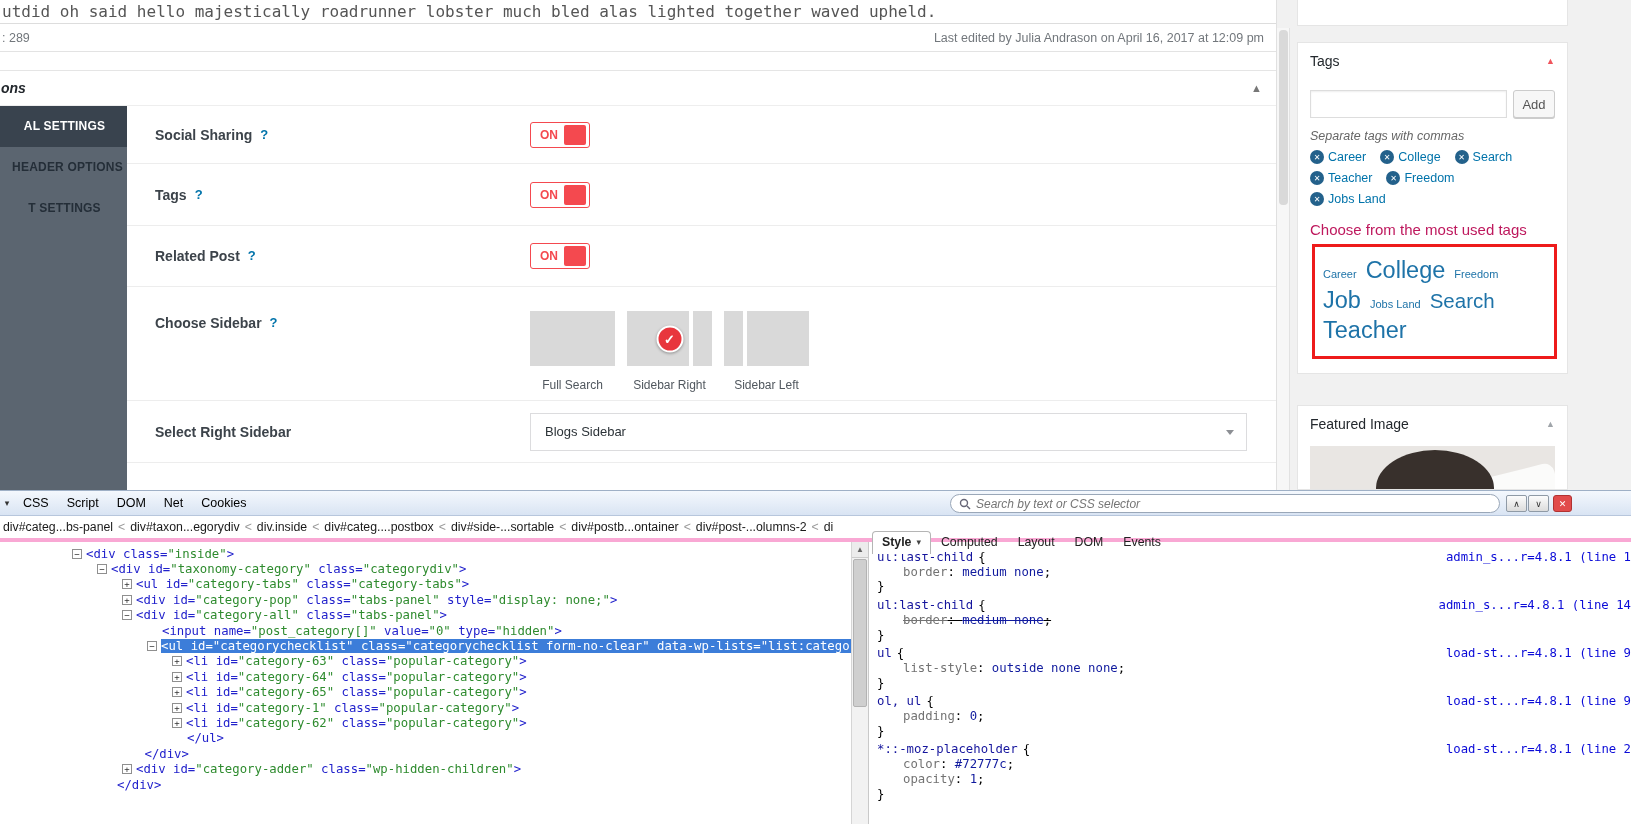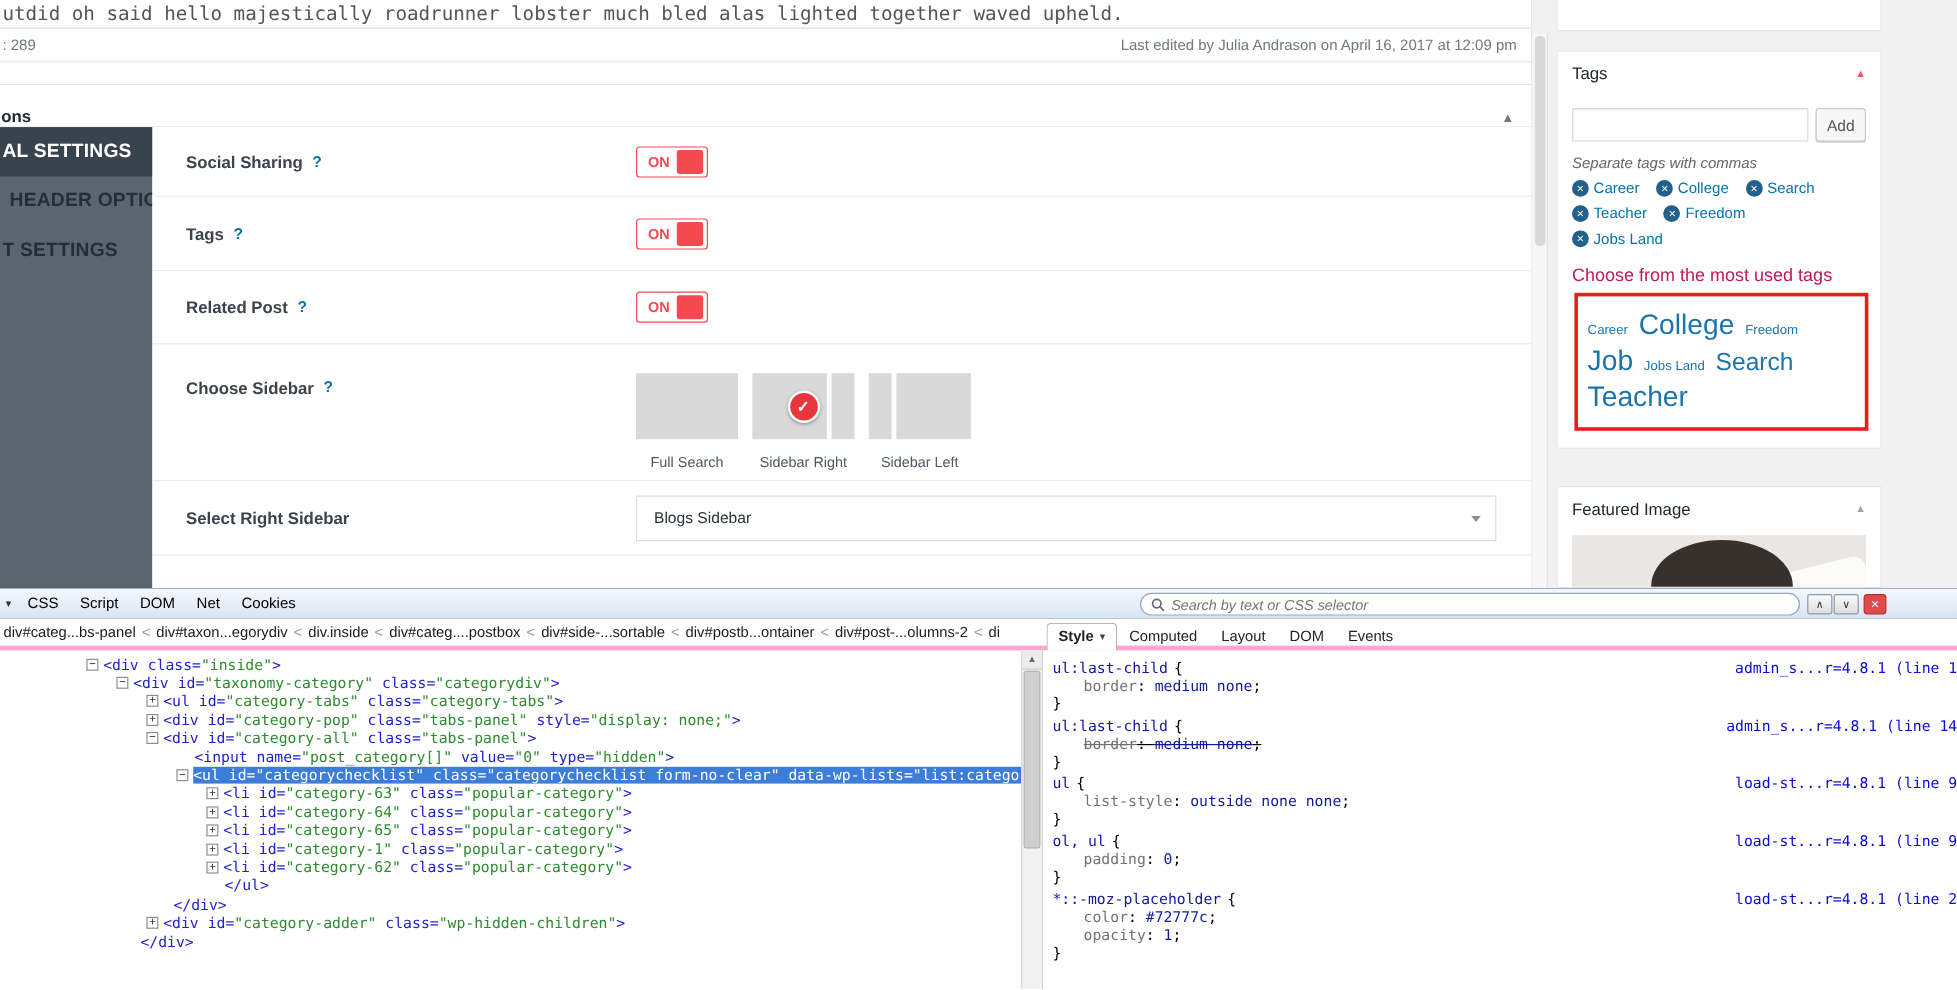--- a/index.html
+++ b/index.html
@@ -2,26 +2,26 @@
 <html><head>
 <meta charset="utf-8">
 <style>
   *{margin:0;padding:0;box-sizing:border-box;}
   html,body{width:1631px;height:825px;overflow:hidden;background:#fff;font-family:"Liberation Sans",sans-serif;}
   
   .main-col{position:absolute;left:0;top:0;width:1277px;height:490px;background:#fff;border-right:1px solid #e0e0e0;}
   .editor-line{height:24px;line-height:23px;border-bottom:1px solid #ddd;font-family:"DejaVu Sans Mono",monospace;font-size:16px;color:#555;padding-left:2px;white-space:nowrap;overflow:hidden;}
   .meta-row{height:28px;border-bottom:1px solid #e3e3e3;display:flex;align-items:center;justify-content:space-between;padding:0 12px 0 2px;font-size:12.5px;color:#72777c;}
   .postbox-main{position:absolute;left:0;top:70px;width:1276px;height:420px;border-top:1px solid #e5e5e5;background:#fff;}
-  .pb-header{height:35px;display:flex;align-items:flex-end;padding:0 14px 0 1px;border-bottom:1px solid #eee;}
+  .pb-header{height:35px;display:flex;align-items:center;padding:0 14px 0 1px;border-bottom:1px solid #eee;font-style:italic;}
   .pb-title{font-size:14px;font-weight:bold;color:#23282d;}
   .pb-collapse{margin-left:auto;color:#777;font-size:11px;cursor:pointer;}
   .pb-body{display:flex;height:384px;}
   .pb-nav{width:127px;background:#5b6570;flex:none;}
-  .nav-item{height:41px;line-height:41px;font-size:16px;font-weight:bold;color:#242e38;white-space:nowrap;overflow:hidden;cursor:pointer;letter-spacing:.2px;}
+  .nav-item{height:41px;line-height:41px;font-size:12px;font-weight:bold;color:#242e38;white-space:nowrap;overflow:hidden;cursor:pointer;letter-spacing:.2px;text-align:center;}
   .nav-item.active{background:#39434e;color:#fff;}
   .pb-content{flex:1;background:#fff;}
   .opt-row{display:flex;align-items:center;border-bottom:1px solid #ededed;}
   .opt-row.tall{align-items:flex-start;}
   .opt-label{width:403px;padding-left:28px;display:flex;gap:8px;font-size:14px;font-weight:bold;color:#3c434a;}
   .opt-row.tall .opt-label{padding-top:28px;}
   .opt-help{color:#0073aa;font-weight:bold;font-size:13px;cursor:pointer;}
   .toggle{width:60px;height:26px;border:1px solid #f4494f;border-radius:3px;background:#fff;display:flex;align-items:center;cursor:pointer;}
   .toggle-text{color:#f4494f;font-weight:bold;font-size:12px;margin-left:9px;}
   .toggle-knob{margin-left:auto;margin-right:3px;width:22px;height:20px;background:#f4494f;border-radius:2px;}
@@ -75,21 +75,21 @@
   .fb-search{position:absolute;left:950px;top:3px;width:550px;height:19px;border:1px solid #9aa7b8;border-radius:10px;background:#fff;display:flex;align-items:center;padding:0 8px;}
   .fb-search input{border:none;outline:none;flex:1;font-style:italic;font-size:12px;color:#555;background:transparent;margin-left:5px;font-family:"Liberation Sans",sans-serif;}
   .fb-btn{position:absolute;top:4px;width:21px;height:17px;background:linear-gradient(#fcfcfc,#dcdcdc);border:1px solid #8f9aa6;border-radius:2px;font-size:9px;color:#333;display:flex;align-items:center;justify-content:center;cursor:pointer;}
   .fb-btn.up{left:1506px;}
   .fb-btn.down{left:1528px;}
   .fb-close{position:absolute;left:1553px;top:4px;width:19px;height:17px;background:#e14b4b;border:1px solid #b03232;border-radius:3px;color:#fff;font-size:9px;display:flex;align-items:center;justify-content:center;cursor:pointer;}
   .fb-row2{height:26px;border-bottom:4px solid #f9a8d4;display:flex;align-items:center;font-size:12.3px;position:relative;background:#fff;}
   .fb-crumbs{width:868px;padding-left:3px;white-space:nowrap;overflow:hidden;color:#1a1a1a;}
   .crumb{cursor:pointer;}
   .crumb-sep{color:#999;margin:0 5px;}
-  .fb-side-tabs{position:absolute;left:872px;top:2px;height:24px;display:flex;align-items:center;text-align:center;}
+  .fb-side-tabs{position:absolute;left:872px;top:14px;height:24px;display:flex;align-items:center;text-align:center;}
   .side-tab{padding:4px 10px;color:#222;cursor:pointer;}
   .side-tab.active{font-weight:bold;border:1px solid #b5b5b5;border-bottom:none;border-radius:4px 4px 0 0;background:#fff;padding:3px 9px 5px;display:flex;align-items:center;gap:5px;}
   .side-tab .caret{font-size:9px;color:#444;font-weight:normal;}
   .fb-main{display:flex;height:282px;}
   .fb-html{width:851px;overflow:hidden;padding-top:4px;font-family:"DejaVu Sans Mono",monospace;font-size:12.3px;flex:none;}
   .tl{height:15.4px;white-space:nowrap;display:flex;align-items:center;cursor:default;}
   .exp{flex:none;width:10px;height:10px;border:1px solid #8f8f8f;background:#fff;color:#333;font-size:9px;line-height:8px;text-align:center;margin-right:4px;cursor:pointer;font-family:"DejaVu Sans Mono",monospace;}
   .code{white-space:pre;}
   .tk-t{color:#2222cc;}
   .tk-a{color:#2222cc;}

